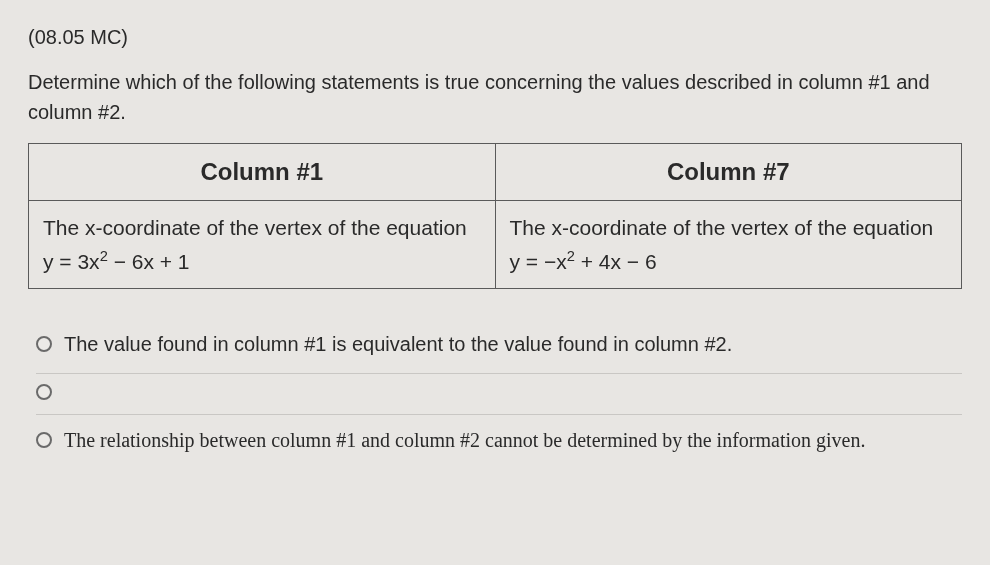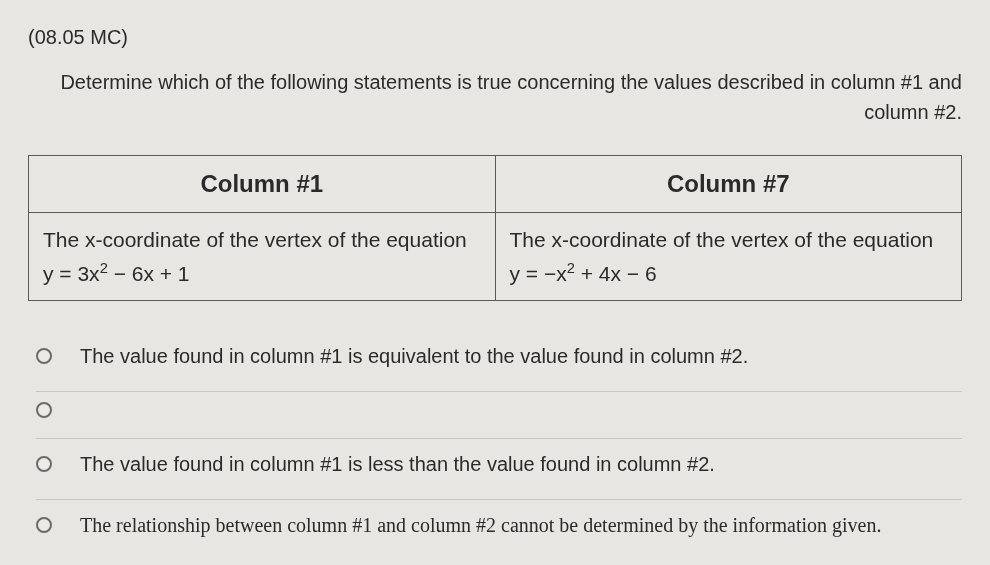--- a/index.html
+++ b/index.html
@@ -10,22 +10,21 @@
     font-family: Arial, Helvetica, sans-serif;
     color: #2a2a2a;
     padding: 22px 28px;
     font-size: 20px;
     line-height: 1.5;
   }
   .header-code {
     margin-bottom: 15px;
   }
   .prompt {
-    margin-bottom: 28px;
-    text-align: right;
+    margin-bottom: 16px;
   }
   table.columns {
     width: 100%;
     border-collapse: collapse;
     margin-bottom: 30px;
   }
   table.columns th, table.columns td {
     border: 1px solid #5a5a5a;
     padding: 10px 14px;
     text-align: left;
@@ -39,22 +38,22 @@
   table.columns td {
     font-size: 21px;
     line-height: 1.6;
   }
   .options {
     padding-left: 8px;
   }
   .option-row {
     display: flex;
     align-items: center;
-    gap: 28px;
-    padding: 10px 0 20px 0;
+    gap: 12px;
+    padding: 10px 0 14px 0;
     border-bottom: 1px solid #c9c7c4;
   }
   .option-row:last-child { border-bottom: none; font-family: Liberation Serif, serif; }
   .radio {
     width: 16px;
     height: 16px;
     border: 2px solid #6a6a6a;
     border-radius: 50%;
     background: #eceae7;
     flex-shrink: 0;
@@ -92,19 +91,15 @@
 <div class="options">
   <div class="option-row">
     <div class="radio"></div>
     <div>The value found in column #1 is equivalent to the value found in column #2.</div>
   </div>
   <div class="option-row">
     <div class="radio"></div>
   </div>
   <div class="option-row">
     <div class="radio"></div>
-    <div>The value found in column #1 is less than the value found in column #2.</div>
-  </div>
-  <div class="option-row">
-    <div class="radio"></div>
     <div>The relationship between column #1 and column #2 cannot be determined by the information given.</div>
   </div>
 </div>
 
 </body></html>

